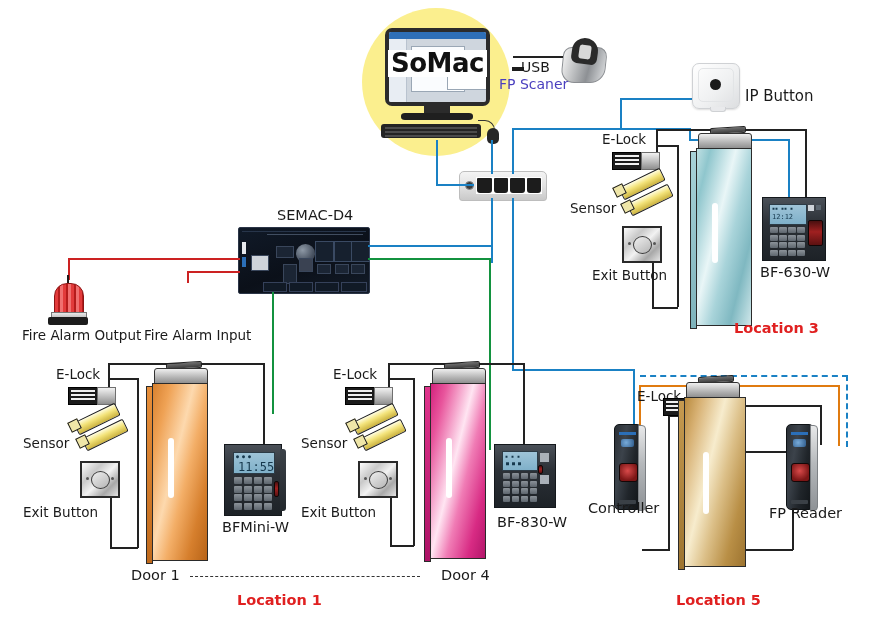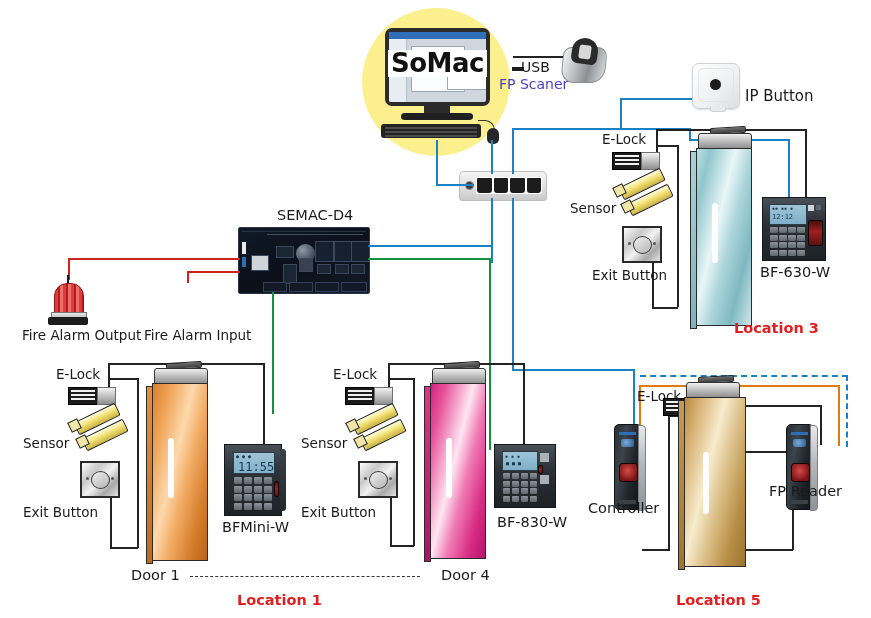--- a/index.html
+++ b/index.html
@@ -585,17 +585,17 @@
   </div>
   <div class="lbl" style="left:588px;top:501px;font-size:14.5px;">Controller</div>
 
   <div class="slim" style="left:786px;top:424px;">
     <div class="chrome"></div>
       <div class="bluebar"></div>
       <div class="logo"></div>
     <div class="fppad"></div>
       <div class="foot"></div>
   </div>
-  <div class="lbl" style="left:769px;top:484px;font-size:14.5px;">FP Reader</div>
+  <div class="lbl" style="left:769px;top:506px;font-size:14.5px;">FP Reader</div>
 
   <div class="loc" style="left:676px;top:592px;">Location 5</div>
 
 </div>
 
 </body></html>

